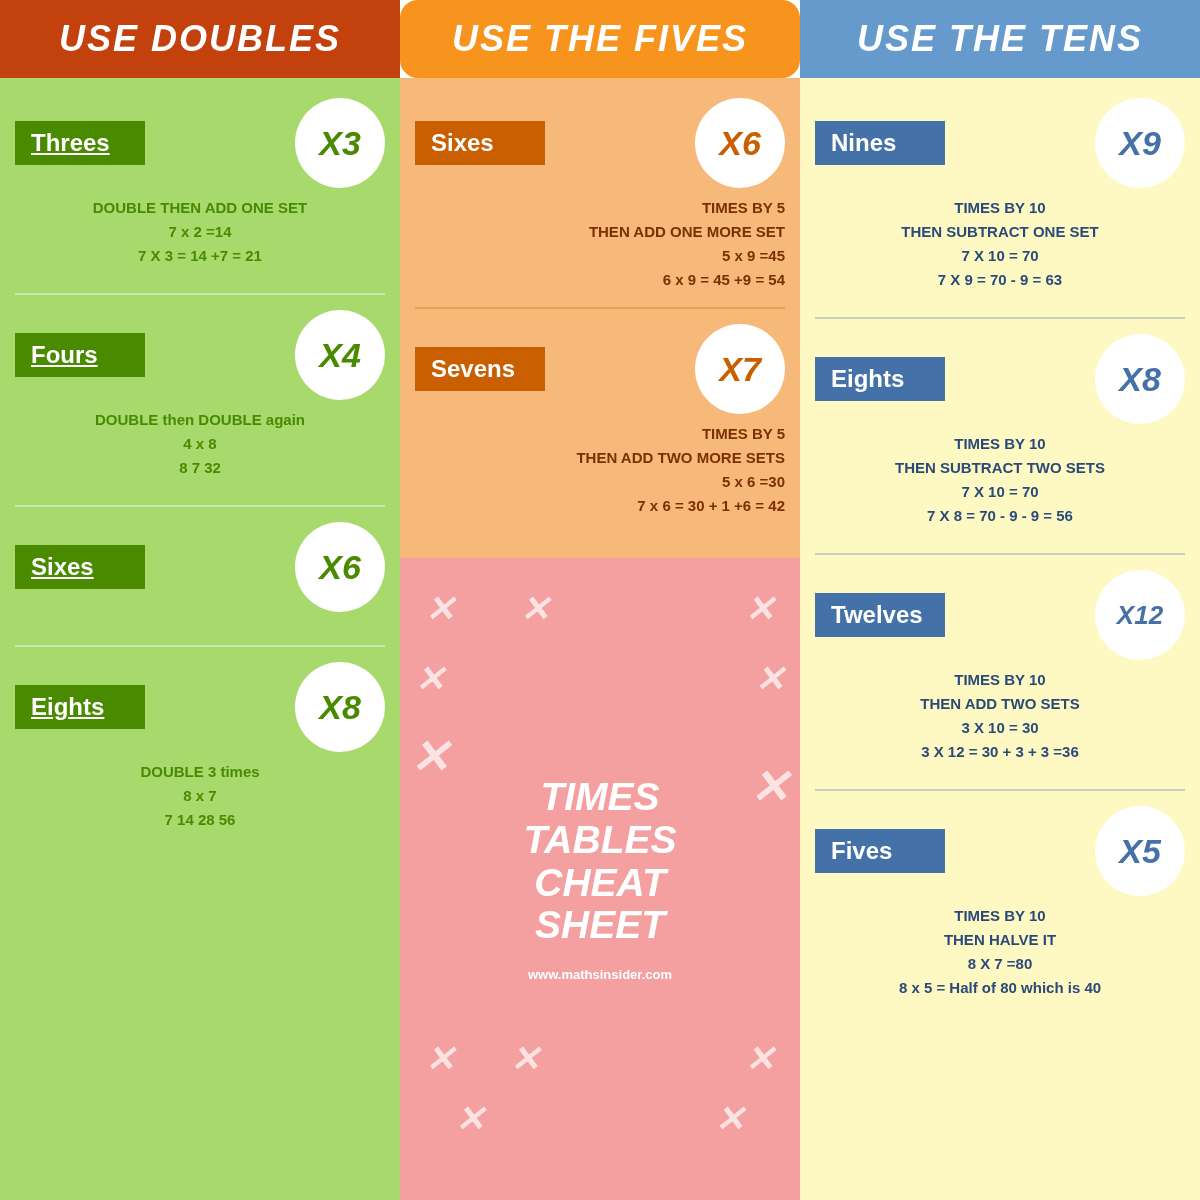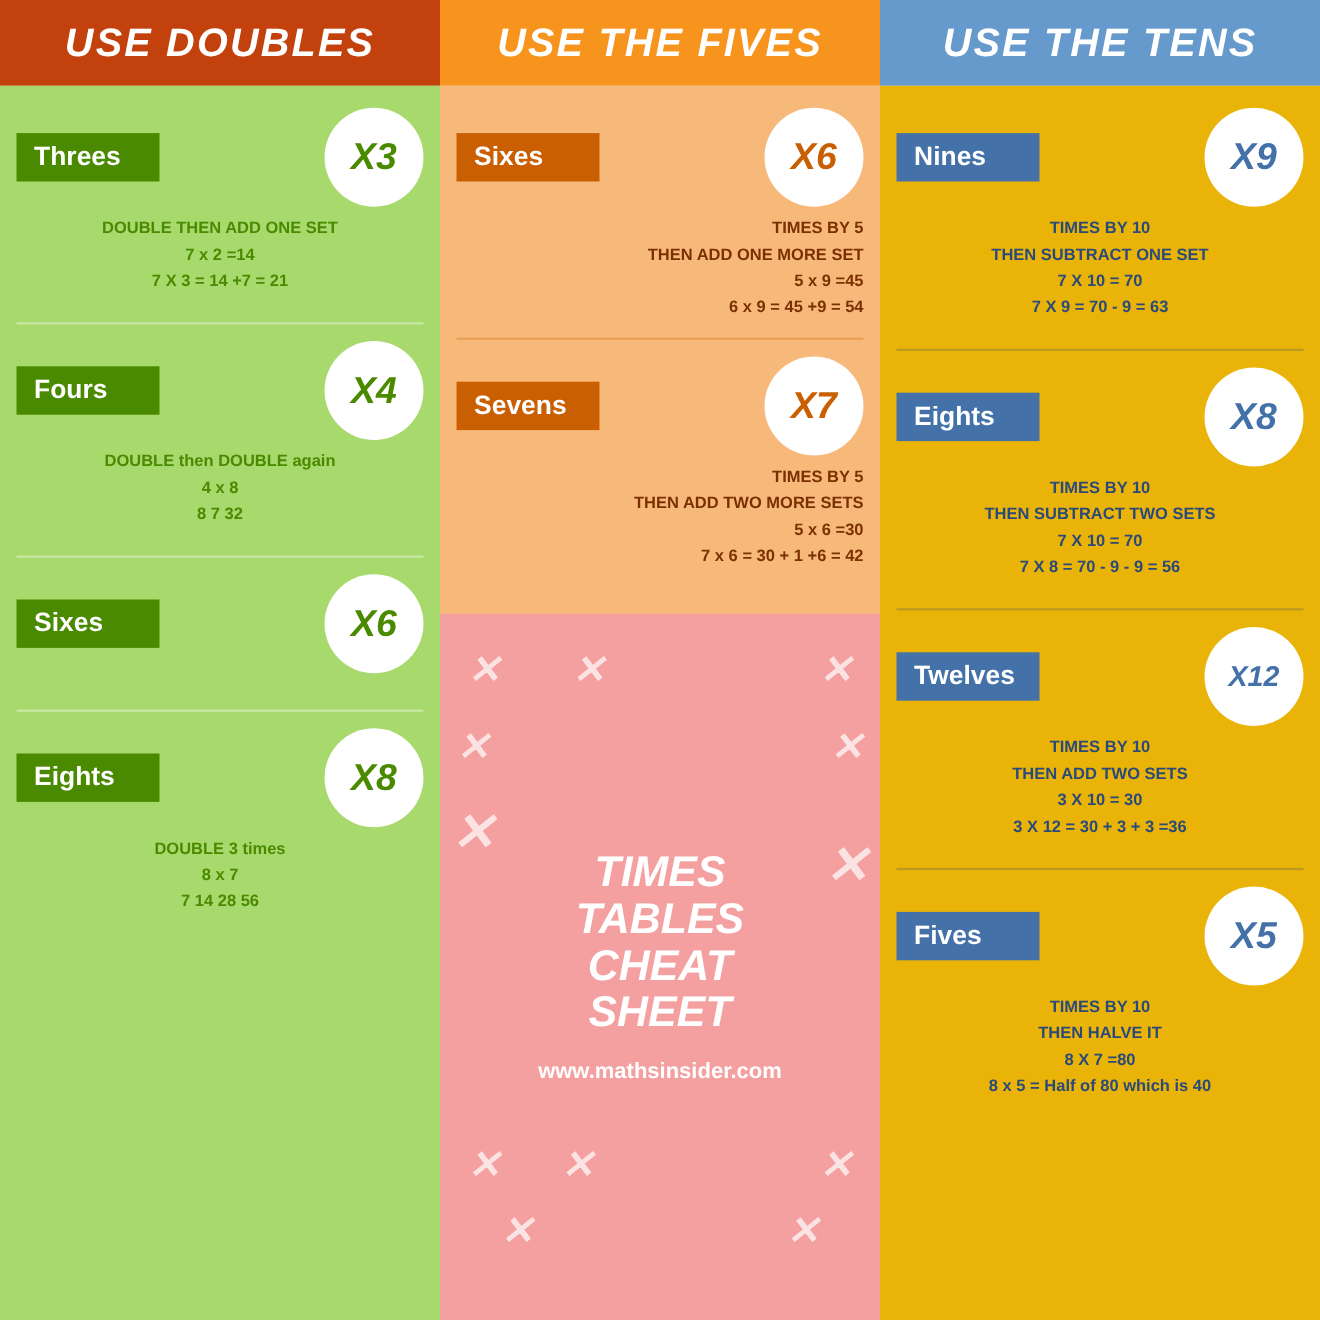--- a/index.html
+++ b/index.html
@@ -20,20 +20,21 @@
     
     .header-doubles {
       background-color: #c2410c;
       padding: 18px 10px;
       text-align: center;
     }
     .header-fives {
       background-color: #f7941d;
       padding: 18px 10px;
       text-align: center;
+      border-radius: 18px;
     }
     .header-tens {
       background-color: #6699cc;
       padding: 18px 10px;
       text-align: center;
     }
     .header-title {
       font-size: 36px;
       font-weight: 900;
       color: white;
@@ -52,21 +53,21 @@
       gap: 10px;
     }
     .col-fives {
       background-color: #f7b97a;
       padding: 20px 15px;
       display: flex;
       flex-direction: column;
       gap: 10px;
     }
     .col-tens {
-      background-color: #eab308;
+      background-color: #fef9c3;
       padding: 20px 15px;
       display: flex;
       flex-direction: column;
       gap: 10px;
     }
 
     
     .section {
       display: flex;
       flex-direction: column;
@@ -83,20 +84,21 @@
     }
 
     .label-tag {
       background-color: #4a8a00;
       color: white;
       font-weight: 900;
       font-size: 24px;
       padding: 8px 16px;
       min-width: 130px;
       display: inline-block;
+      text-decoration: underline;
     }
     .label-tag-orange {
       background-color: #c95f00;
       color: white;
       font-weight: 900;
       font-size: 24px;
       padding: 8px 16px;
       min-width: 130px;
       display: inline-block;
     }
@@ -184,21 +186,21 @@
       text-align: center;
       line-height: 1.1;
       font-style: italic;
       font-family: Arial Black, Arial, sans-serif;
       text-transform: uppercase;
       z-index: 2;
       position: relative;
     }
     .website-text {
       color: white;
-      font-size: 20px;
+      font-size: 13px;
       margin-top: 20px;
       font-weight: bold;
       z-index: 2;
       position: relative;
     }
 
     
     .x-decoration {
       position: absolute;
       font-size: 36px;

